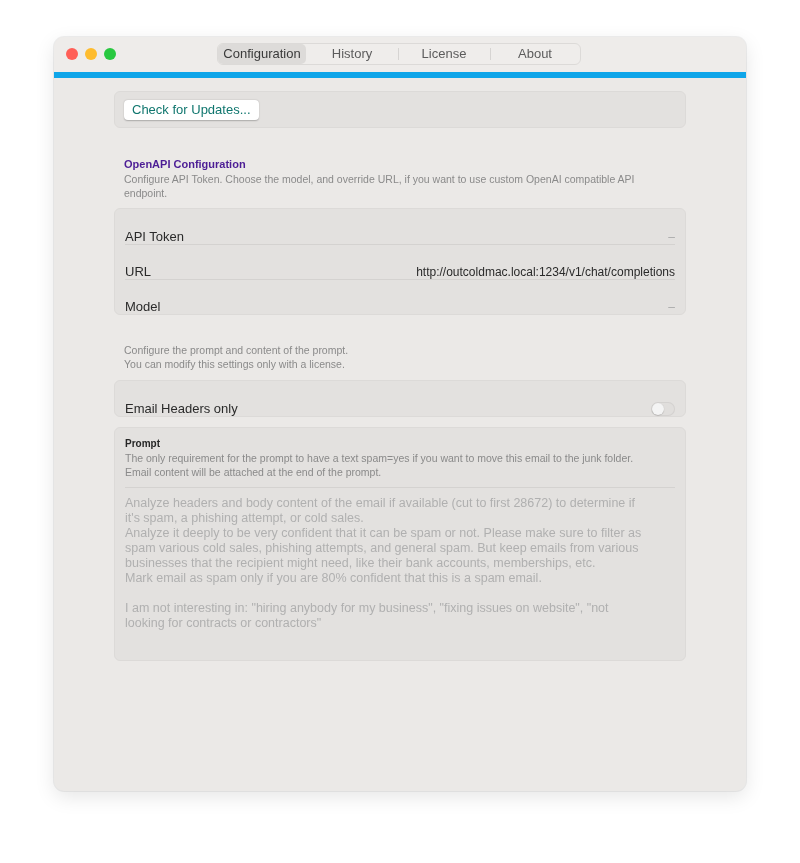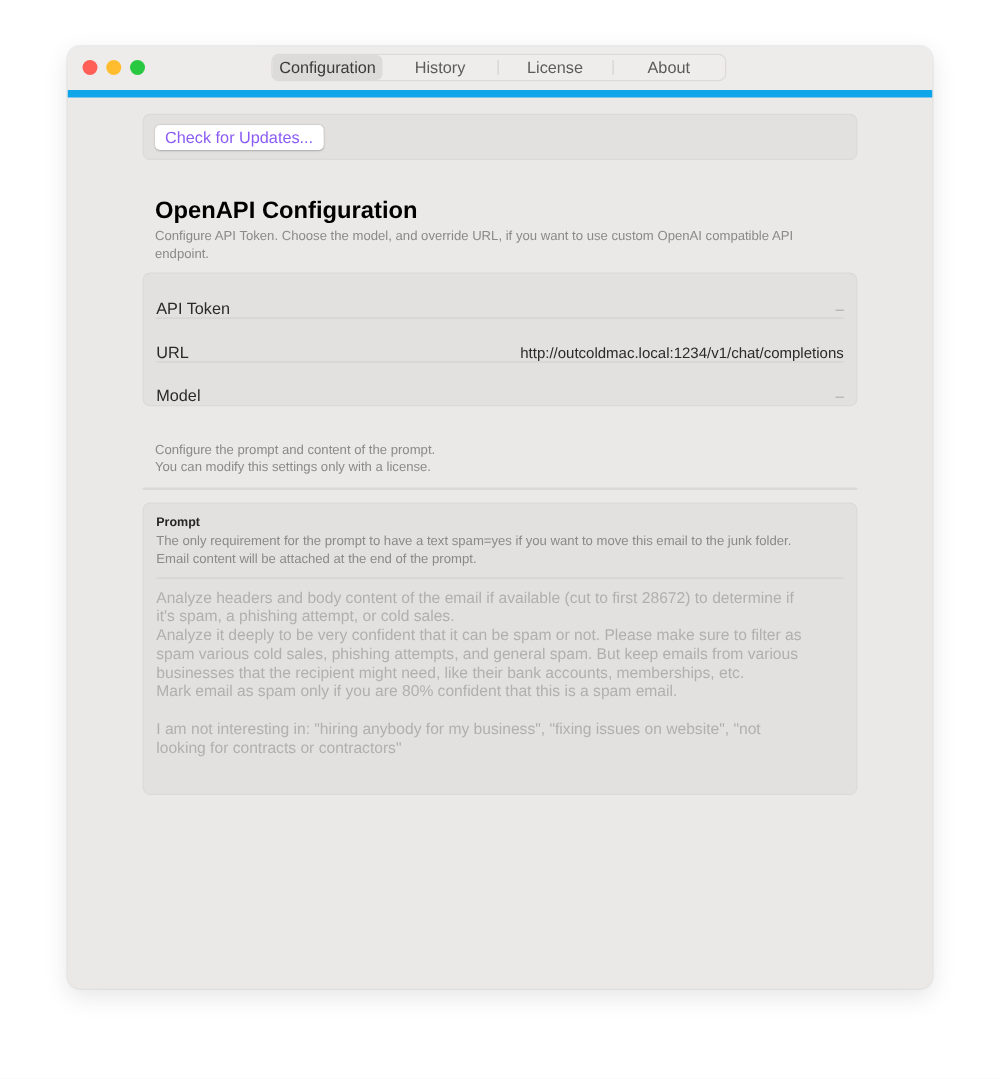--- a/index.html
+++ b/index.html
@@ -36,23 +36,23 @@
   }
   .tab.active + .tab::before { display: none; }
   .content { position: absolute; left: 60px; top: 54px; width: 572px; }
   .box {
     background: #e3e1df; border: 1px solid #dcdad8; border-radius: 6px; box-sizing: border-box;
   }
   .updates-box { height: 37px; position: relative; }
   .btn {
     position: absolute; left: 9px; top: 8px; height: 20px; padding: 0 8px;
     background: #ffffff; border-radius: 4px; box-shadow: 0 0.5px 1.5px rgba(0,0,0,0.25);
-    font-size: 13px; line-height: 20px; color: #8b5cf6; cursor: pointer;
+    font-size: 13px; line-height: 20px; color: #0f766e; cursor: pointer;
   }
-  .section-title { font-size: 19px; font-weight: bold; color: #000000; margin: 0 0 2px 10px; }
+  .section-title { font-size: 11px; font-weight: bold; color: #4c1d95; margin: 0 0 2px 10px; }
   .section-desc { font-size: 10.5px; color: #8a8a8a; margin: 0 30px 0 10px; line-height: 14px; }
   .row {
     height: 35px; display: flex; align-items: flex-end; justify-content: space-between;
     padding: 0 10px; font-size: 13px; color: #2a2a2a; position: relative;
   }
   .row + .row::before {
     content: ""; position: absolute; left: 10px; right: 10px; top: 0; height: 1px; background: #d4d2d0;
   }
   .row .val { color: #aaa; font-size: 12px; }
   .row .val.dark { color: #2a2a2a; font-size: 12px; }
@@ -110,20 +110,26 @@
         <span>Model</span>
         <span class="val">–</span>
       </div>
     </div>
 
     <div style="height:28px;"></div>
     <div class="section-desc">Configure the prompt and content of the prompt.</div>
     <div class="section-desc">You can modify this settings only with a license.</div>
     <div style="height:9px;"></div>
     <div class="box">
+      <div class="row">
+        <span>Email Headers only</span>
+        <div class="toggle">
+          <div class="knob"></div>
+        </div>
+      </div>
     </div>
 
     <div style="height:10px;"></div>
     <div class="box prompt-box">
       <div class="prompt-title">Prompt</div>
       <div class="prompt-desc">The only requirement for the prompt to have a text spam=yes if you want to move this email to the junk folder.</div>
       <div class="prompt-desc">Email content will be attached at the end of the prompt.</div>
       <div class="prompt-sep"></div>
       <div class="prompt-text">Analyze headers and body content of the email if available (cut to first 28672) to determine if
 it's spam, a phishing attempt, or cold sales.

